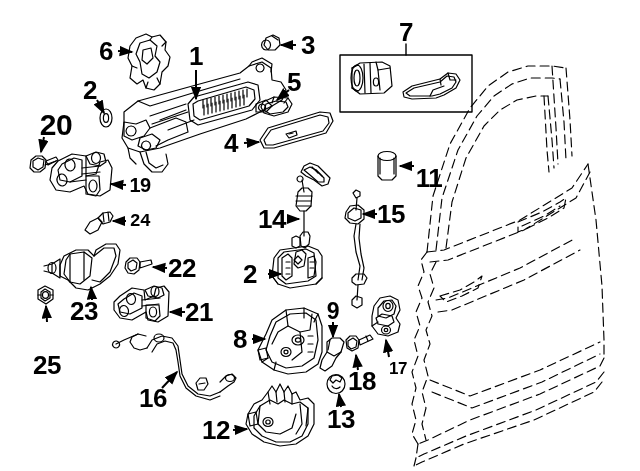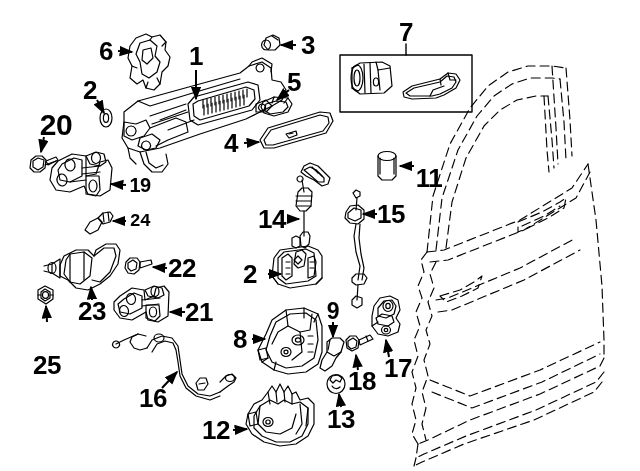--- a/index.html
+++ b/index.html
@@ -387,23 +387,23 @@
   <div class="callout" style="left:406px; top:32px;  font-size:26px;">7</div>
   <div class="callout" style="left:240px; top:339px; font-size:26px;">8</div>
   <div class="callout" style="left:333px; top:311px; font-size:23px;">9</div>
   <div class="callout" style="left:250px; top:274px; font-size:26px;">2</div>
   <div class="callout" style="left:429px; top:178px; font-size:26px;">11</div>
   <div class="callout" style="left:216px; top:430px; font-size:26px;">12</div>
   <div class="callout" style="left:341px; top:419px; font-size:26px;">13</div>
   <div class="callout" style="left:272px; top:219px; font-size:26px;">14</div>
   <div class="callout" style="left:391px; top:214px; font-size:26px;">15</div>
   <div class="callout" style="left:153px; top:398px; font-size:26px;">16</div>
-  <div class="callout" style="left:398px; top:368px; font-size:26px;">17</div>
+  <div class="callout" style="left:398px; top:368px; font-size:17px;">17</div>
   <div class="callout" style="left:362px; top:381px; font-size:26px;">18</div>
   <div class="callout" style="left:140px; top:185px; font-size:20px;">19</div>
   <div class="callout" style="left:44px;  top:125px; font-size:30px;margin-left:12px;">20</div>
   <div class="callout" style="left:199px; top:312px; font-size:26px;">21</div>
   <div class="callout" style="left:182px; top:268px; font-size:26px;">22</div>
-  <div class="callout" style="left:92px;  top:311px; font-size:26px;">23</div>
+  <div class="callout" style="left:84px;  top:311px; font-size:26px;">23</div>
   <div class="callout" style="left:140px; top:221px; font-size:18px;font-family:Liberation Mono, monospace;">24</div>
   <div class="callout" style="left:47px;  top:333px; font-size:26px;margin-top:32px;">25</div>
 
 </div>
 
 </body></html>

